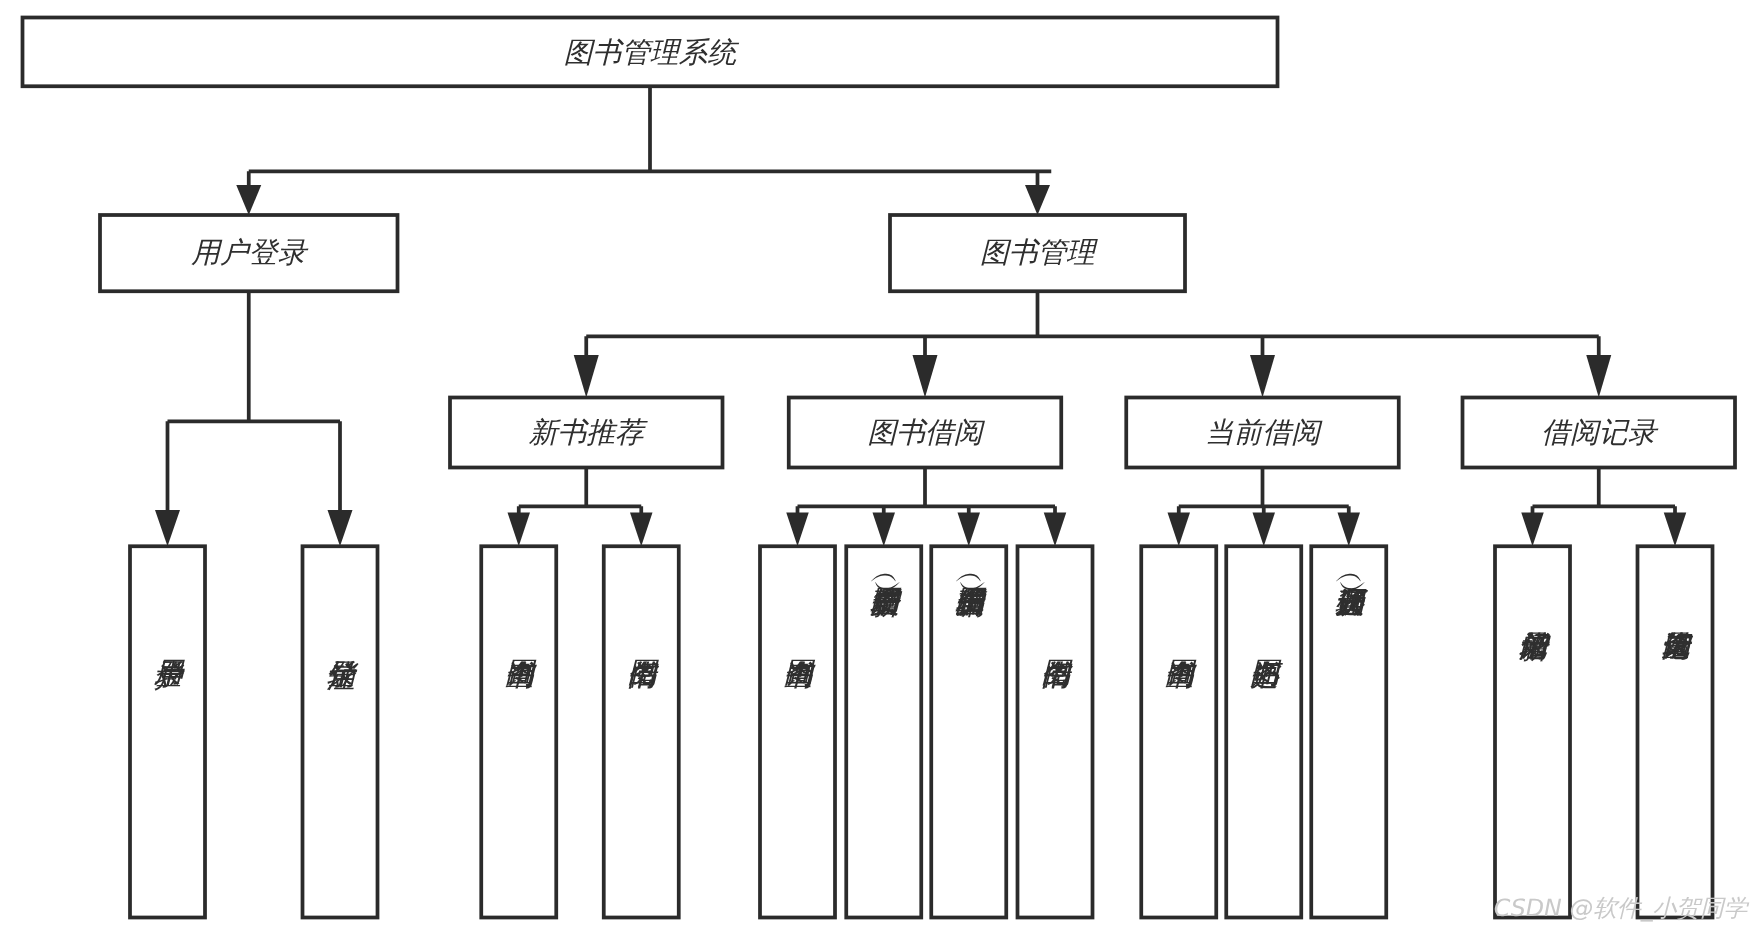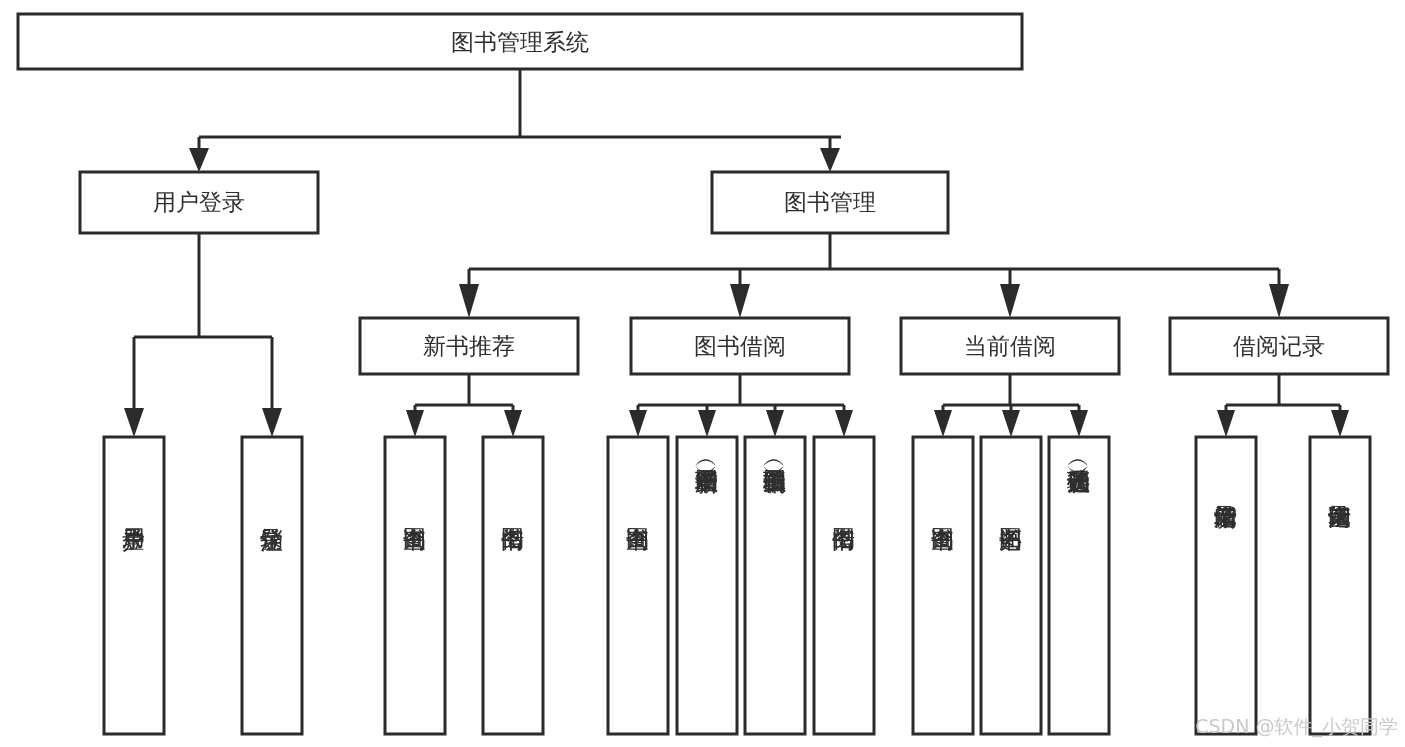--- a/index.html
+++ b/index.html
@@ -13,20 +13,21 @@
     font-family: "DejaVu Sans", "Liberation Sans", sans-serif;
     overflow: hidden;
     position: relative;
   }
   #diagram-root {
     position: absolute;
     left: 0;
     top: 0;
     width: 1405px;
     height: 747px;
+    font-style: italic;
   }
   svg.diagram-canvas {
     display: block;
     width: 1405px;
     height: 747px;
   }
   .node-box {
     fill: #ffffff;
     stroke: #2b2b2b;
     stroke-width: 3;

